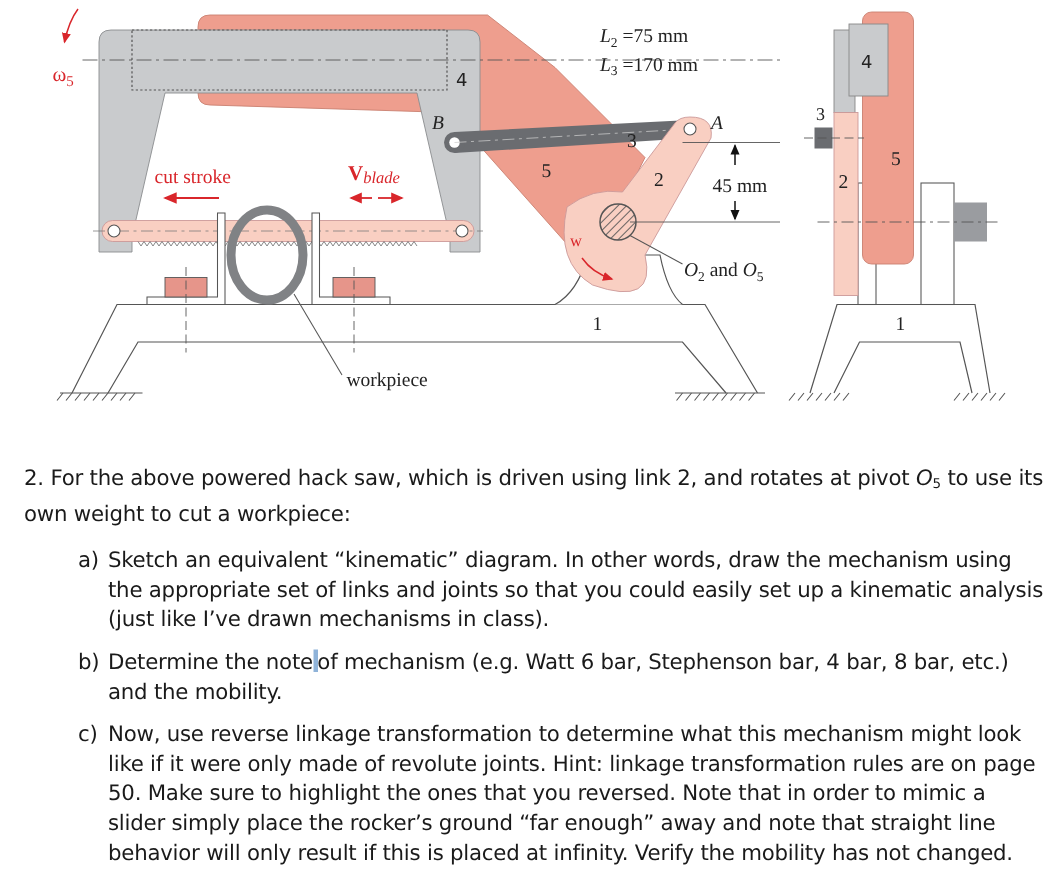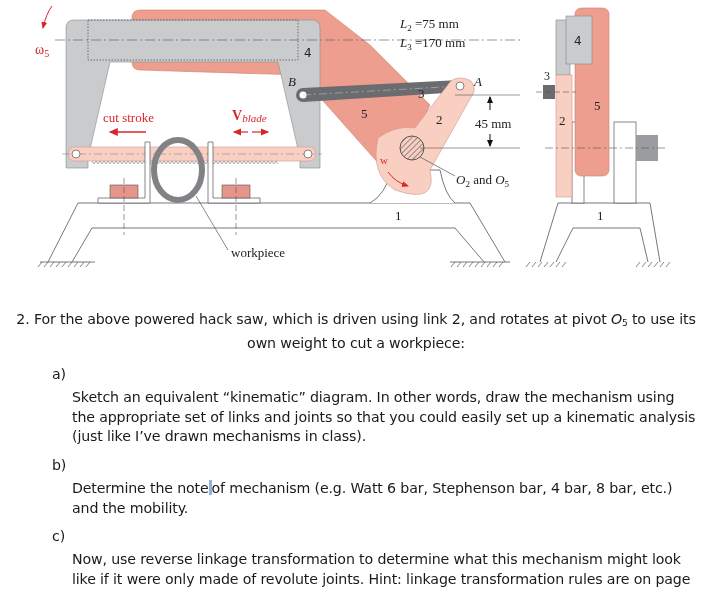--- a/index.html
+++ b/index.html
@@ -1,24 +1,24 @@
 <!DOCTYPE html>
 <html><head>
 <meta charset="utf-8">
 <style>
   html, body { margin:0; padding:0; background:#ffffff; }
   body { width:701px; height:592px; position:relative; overflow:hidden; font-family:"DejaVu Sans", sans-serif; color:#1a1a1a; }
   #figure { position:absolute; left:0; top:0; width:701px; height:280px; }
   .serif { font-family:"Liberation Serif", serif; }
   #question { position:absolute; left:16px; top:310px; width:680px; font-size:14.2px; line-height:19.6px; letter-spacing:-0.15px; }
-  #question p { margin:0;text-align:center; }
+  #question p { margin:0; }
   .intro { margin-bottom:12px !important; }
   .part { display:flex; margin-left:36px; margin-bottom:9px; }
   .part .lbl { width:18px; flex:0 0 18px; margin-right:2px; }
-  .part .txt { flex:1;margin-top:23px; }
+  .part .txt { flex:1; }
   .sel { background:#8fb3d9; display:inline-block; width:3px; height:15px; vertical-align:-2px; }
   .sub { font-size:9px; vertical-align:-2px; }
 </style>
 </head>
 <body>
 
 <svg id="figure" viewBox="0 0 701 280" xmlns="http://www.w3.org/2000/svg">
   <defs>
     <pattern id="hatch" width="4" height="4" patternUnits="userSpaceOnUse" patternTransform="rotate(45)">
       <line x1="0" y1="0" x2="0" y2="4" stroke="#555" stroke-width="1.2"></line>

